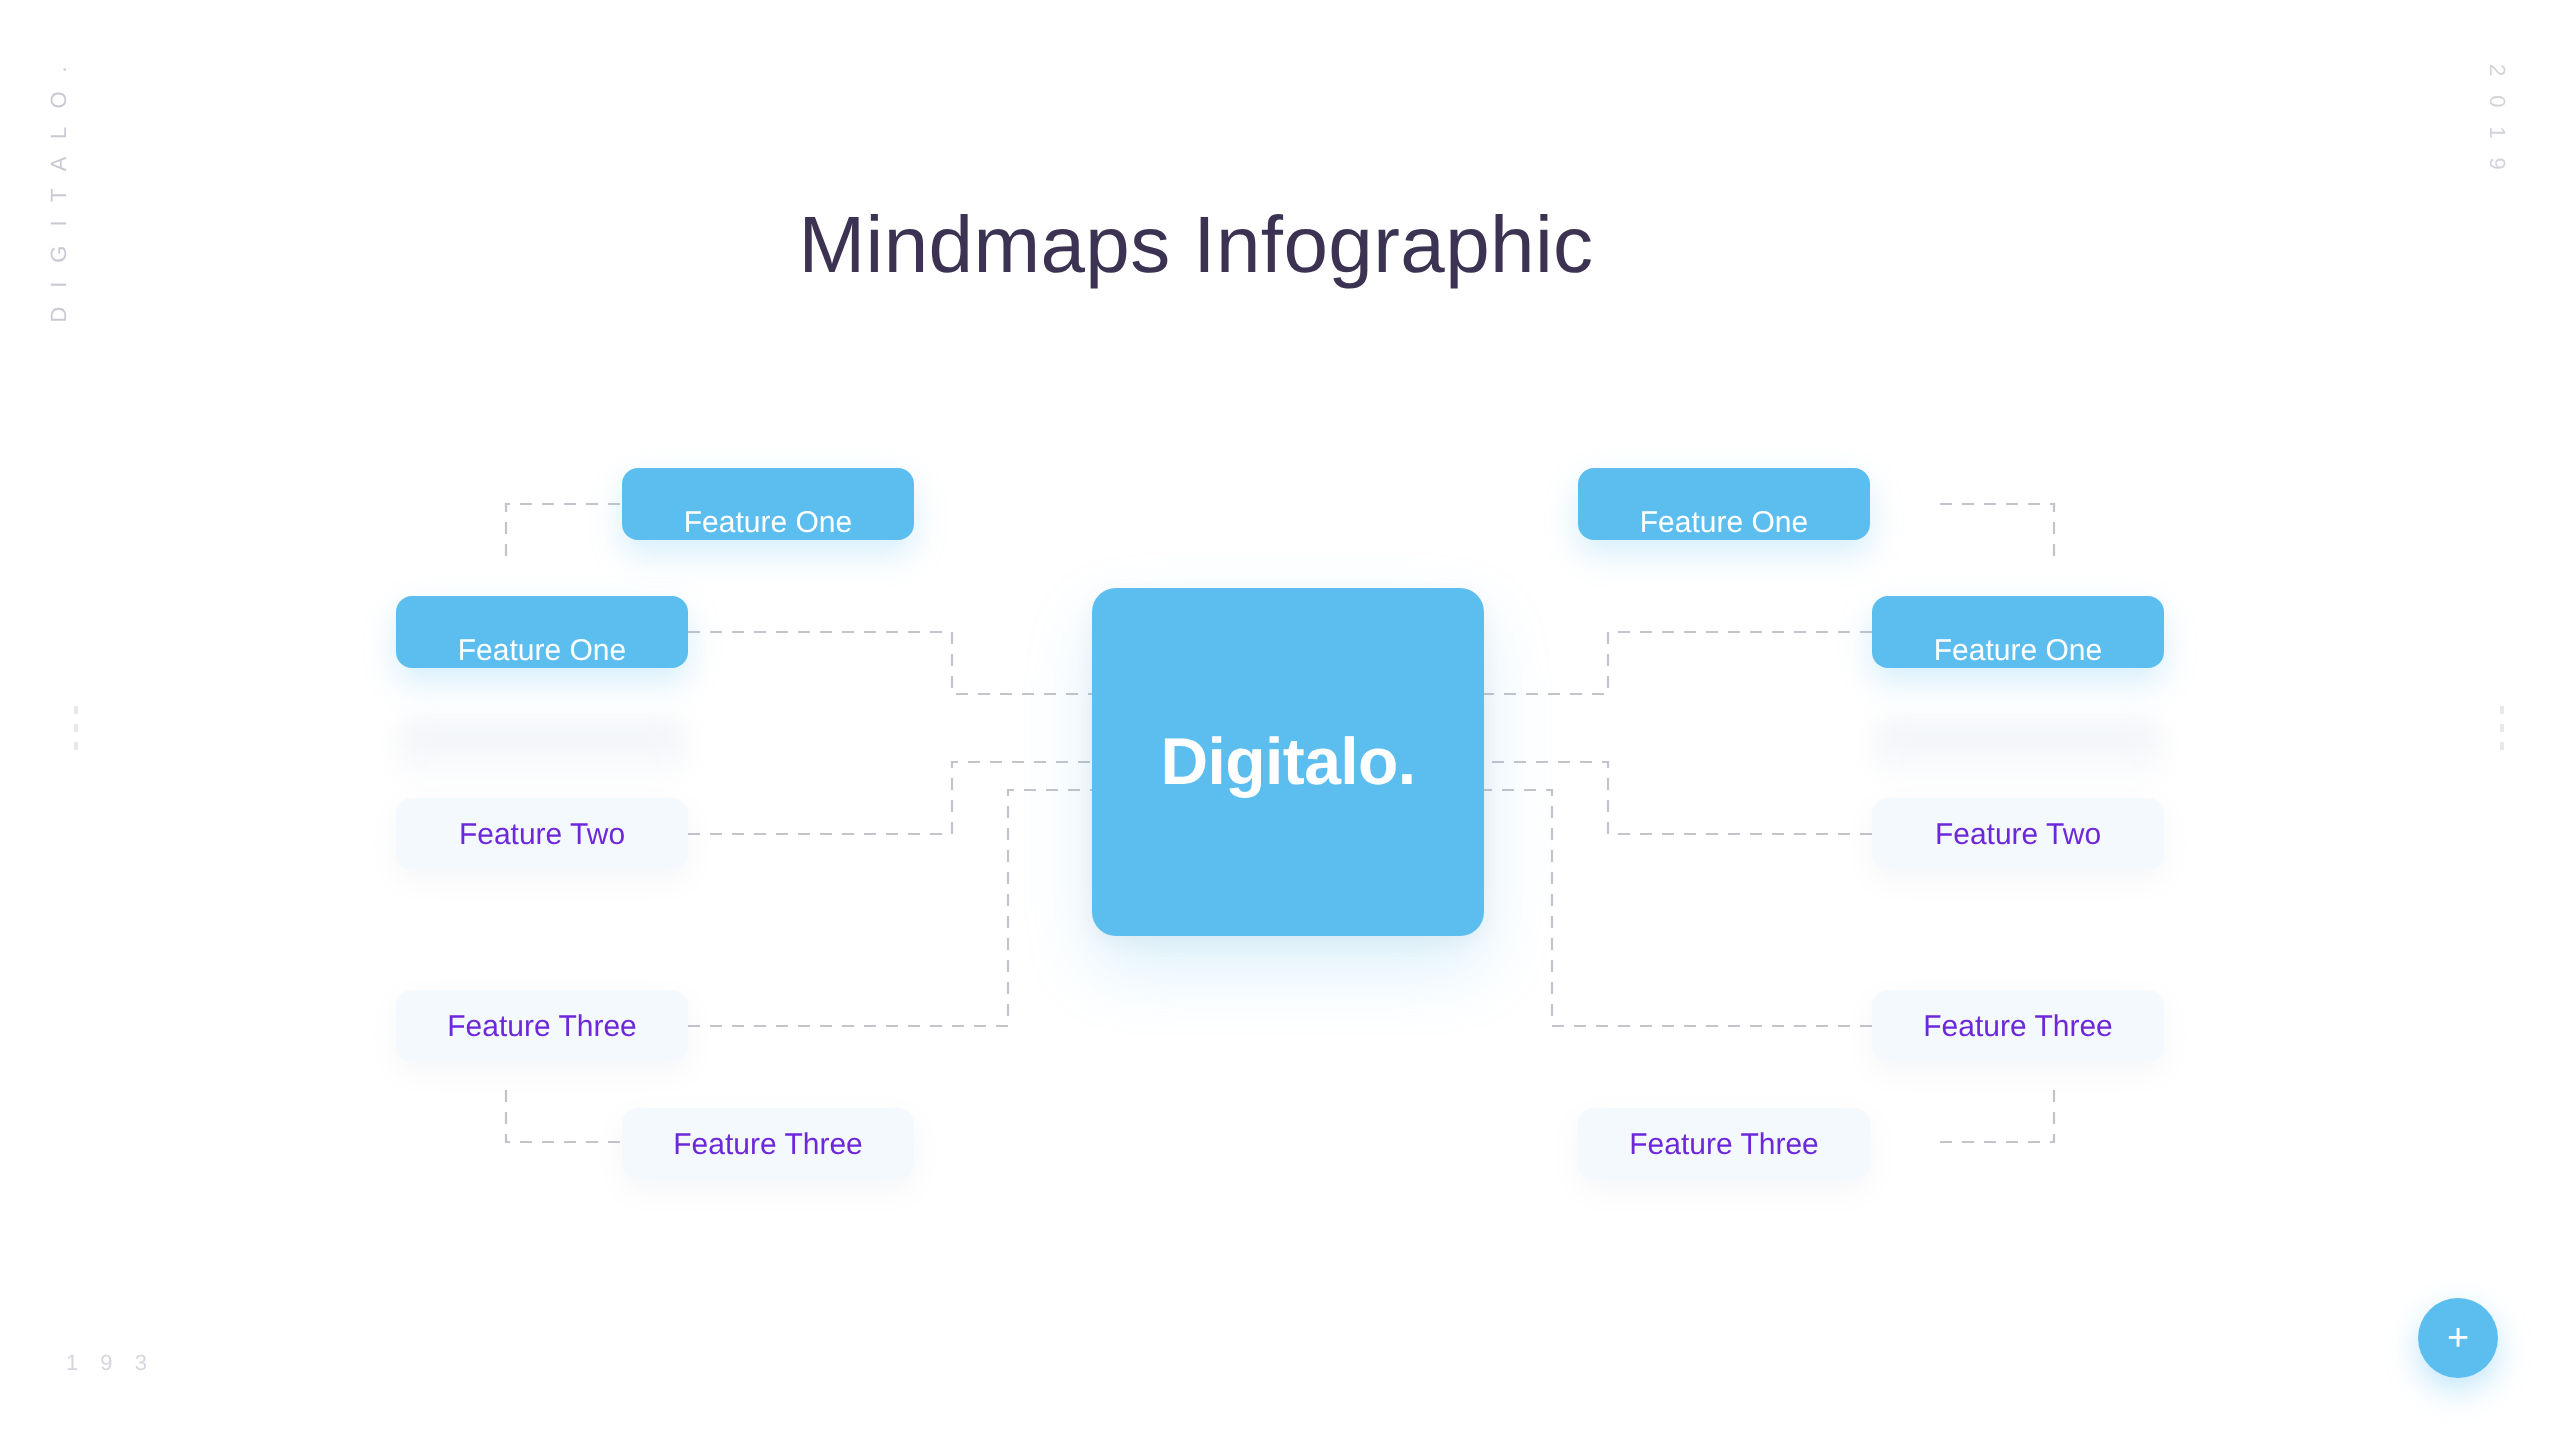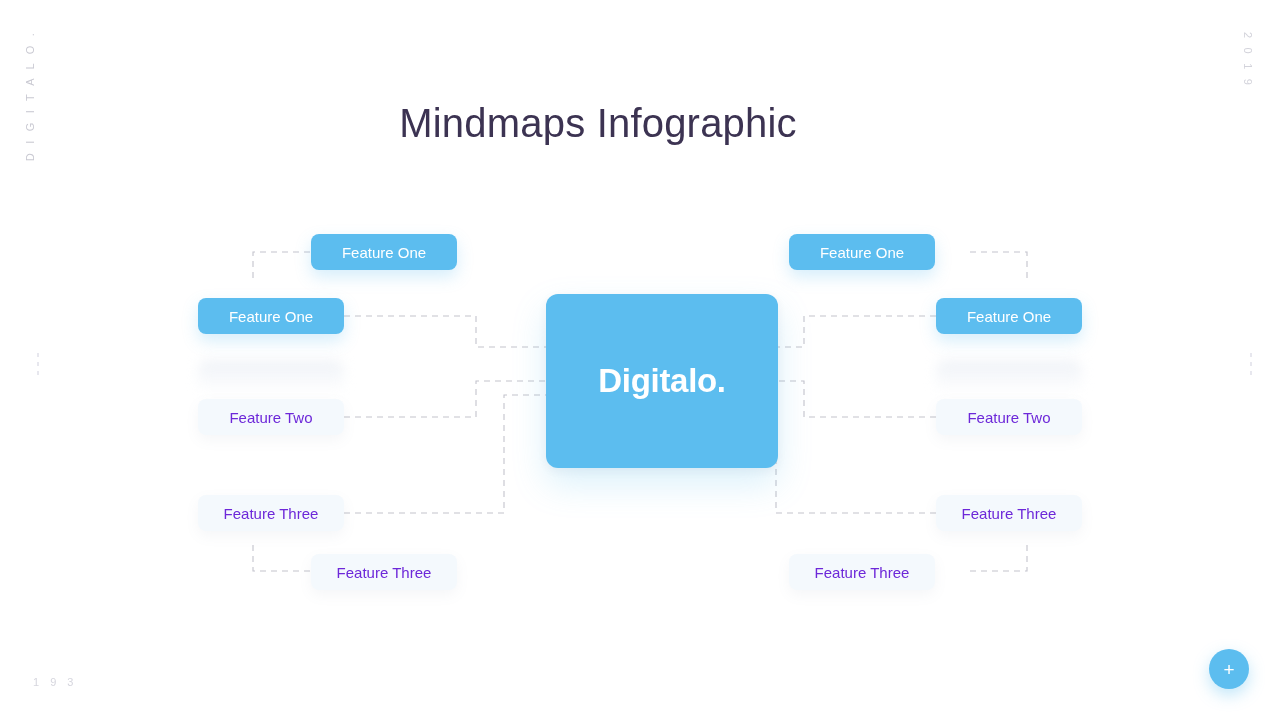--- a/index.html
+++ b/index.html
@@ -65,21 +65,21 @@
     position:absolute;
     left:0; top:0;
     width:1280px; height:720px;
     pointer-events:none;
   }
 
   
   .center-node {
     position:absolute;
     left:546px; top:294px;
-    width:232px; height:174px;
+    width:196px; height:174px;
     background:#5cbdef;
     border-radius:12px;
     display:flex;
     align-items:center;
     justify-content:center;
     box-shadow:0 16px 34px rgba(92,189,239,0.22), 0 3px 10px rgba(60,51,82,0.06);
   }
   .center-label {
     color:#ffffff;
     font-size:33px;
@@ -96,20 +96,21 @@
     align-items:center;
     justify-content:center;
     font-size:15px;
     white-space:nowrap;
     padding:0 16px;
   }
   .node.primary {
     background:#5cbdef;
     color:#ffffff;
     box-shadow:0 7px 16px rgba(92,189,239,0.25);
+    align-items:flex-end;
   }
   .node.secondary {
     background:#f4f9fd;
     color:#6d28d9;
     box-shadow:0 5px 14px rgba(120,130,160,0.07);
   }
 
   
   .ghost {
     position:absolute;

